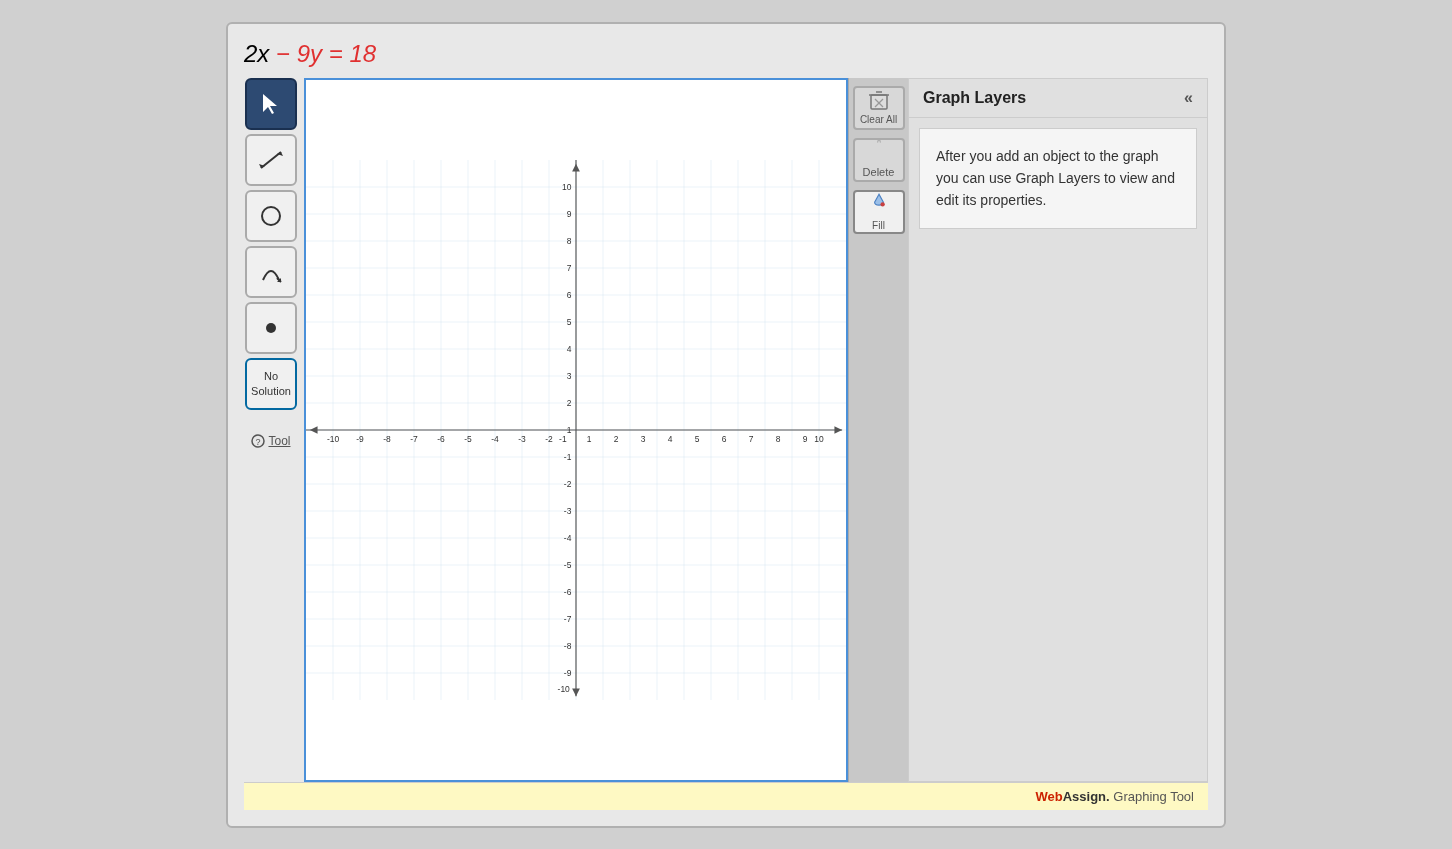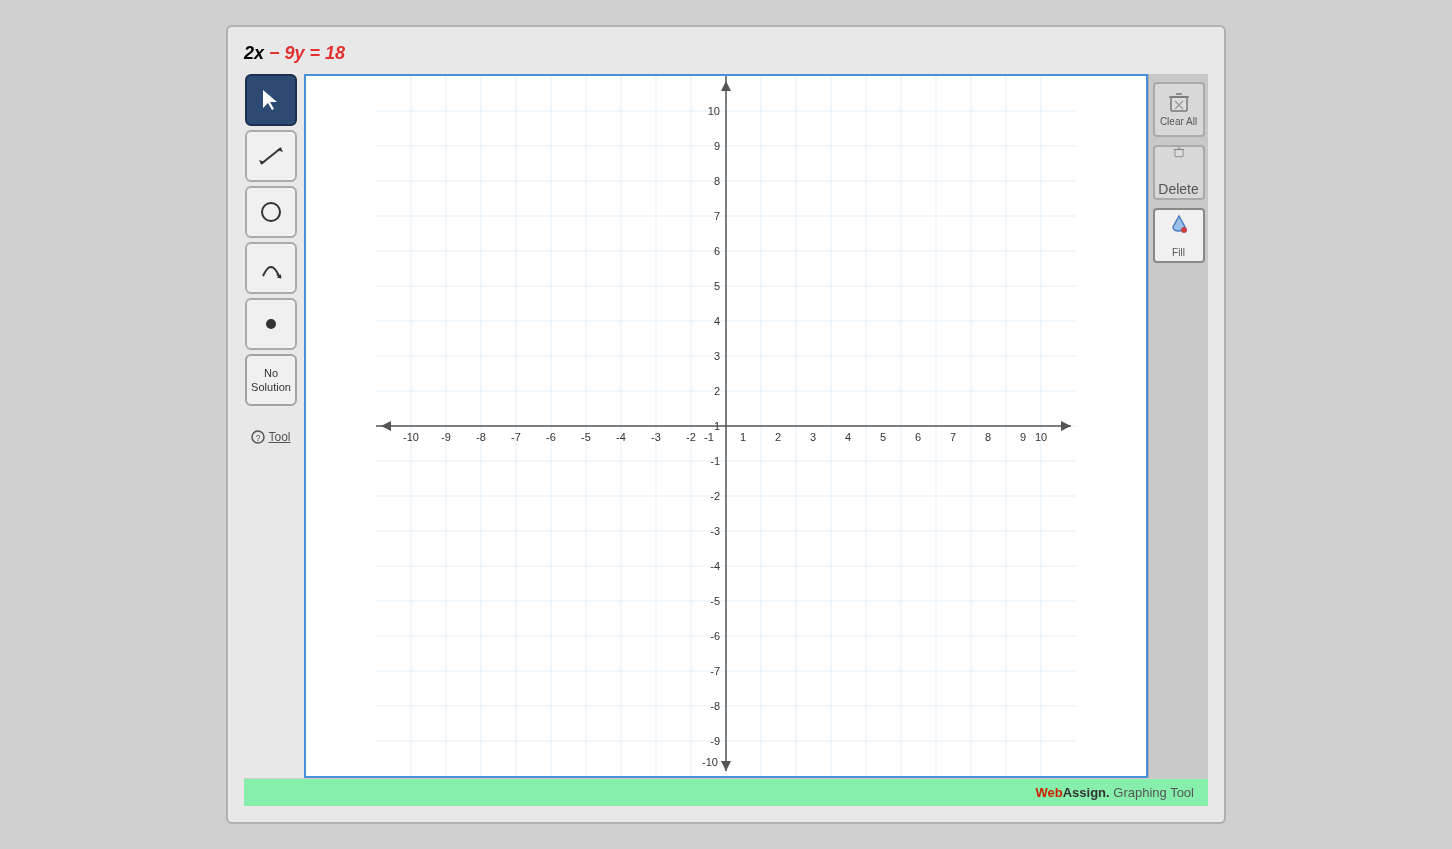--- a/index.html
+++ b/index.html
@@ -14,25 +14,24 @@
     }
     .outer-container {
       background: #e8e8e8;
       border: 2px solid #b0b0b0;
       border-radius: 6px;
       padding: 16px;
       width: 1000px;
       position: relative;
     }
     .equation-label {
-      font-size: 18px;
+      font-size: 24px;
       margin-bottom: 10px;
       color: #000;
       font-style: italic;
-      font-weight: bold;
     }
     .eq-black { color: #000; }
     .eq-red { color: #e03030; }
     .main-area {
       display: flex;
       gap: 0;
     }
     .toolbar {
       display: flex;
       flex-direction: column;
@@ -55,21 +54,21 @@
     }
     .tool-btn.active {
       background: #2d4a72;
       border-color: #1a3050;
     }
     .tool-btn.active svg { fill: white; }
     .tool-btn-no-solution {
       width: 52px;
       height: 52px;
       background: #f0f0f0;
-      border: 2px solid #a3a3a3;
+      border: 2px solid #0369a1;
       border-radius: 6px;
       display: flex;
       align-items: center;
       justify-content: center;
       cursor: pointer;
       font-size: 11px;
       text-align: center;
       line-height: 1.3;
       font-weight: normal;
       color: #333;
@@ -107,21 +106,21 @@
       background: #c8c8c8;
       display: flex;
       flex-direction: column;
       align-items: center;
       padding: 8px 4px;
       gap: 8px;
       border-left: 1px solid #aaa;
     }
     .side-btn {
       width: 52px;
-      height: 55px;
+      height: 44px;
       background: #d8d8d8;
       border: 2px solid #aaa;
       border-radius: 4px;
       display: flex;
       flex-direction: column;
       align-items: center;
       justify-content: center;
       cursor: pointer;
       font-size: 11px;
       color: #555;
@@ -164,21 +163,21 @@
     .graph-layers-body {
       padding: 16px;
       font-size: 14px;
       color: #333;
       line-height: 1.6;
       background: #f5f5f5;
       margin: 10px;
       border: 1px solid #ccc;
     }
     .footer-bar {
-      background: #86efac;
+      background: #fef9c3;
       text-align: right;
       padding: 6px 14px;
       font-size: 13px;
       border-top: 1px solid #ccc;
     }
     .footer-web { color: #cc2200; font-weight: bold; }
     .footer-assign { color: #333; font-weight: bold; }
     .footer-rest { color: #555; }
 
     
@@ -375,31 +374,38 @@
           </svg>
           <span style="font-size:10px;color:#555;text-align:center;line-height:1.2;">Clear All</span>
         </div>
 
         <div class="side-btn">
           <svg width="22" height="22" viewBox="0 0 22 22" fill="none">
             <rect x="3" y="5" width="16" height="14" rx="1" stroke="#777" stroke-width="1.5" fill="#ddd"></rect>
             <line x1="1" y1="5" x2="21" y2="5" stroke="#777" stroke-width="1.5"></line>
             <line x1="8" y1="2" x2="14" y2="2" stroke="#777" stroke-width="1.5"></line>
           </svg>
-          <span style="font-size:14px;color:#555;text-align:center;line-height:1.2;margin-top:21px;">Delete</span>
+          <span style="font-size:11px;color:#555;text-align:center;line-height:1.2;margin-top:21px;">Delete</span>
         </div>
 
         <div class="side-btn active-fill">
           <svg width="22" height="22" viewBox="0 0 22 22" fill="none">
             <path d="M11 3 L5 14 Q5 18 11 18 Q17 18 17 14 Z" stroke="#4a7fc1" stroke-width="1.5" fill="#9abfe8"></path>
             <circle cx="16" cy="17" r="3" fill="#c84040" stroke="none"></circle>
           </svg>
           <span style="font-size:10px;color:#555;text-align:center;line-height:1.2;">Fill</span>
         </div>
       </div>
 
+      <div class="graph-layers-panel">
+        <div class="graph-layers-header">
+          <span class="graph-layers-title">Graph Layers</span>
+          <button class="collapse-btn">«</button>
+        </div>
+        <div class="graph-layers-body">After you add an object to the graph you can use Graph Layers to view and edit its properties.</div>
+      </div>
     </div>
   </div>
 
   <div class="footer-bar">
     <span class="footer-web">Web</span><span class="footer-assign">Assign.</span><span class="footer-rest"> Graphing Tool</span>
   </div>
 </div>
 
 </body></html>

